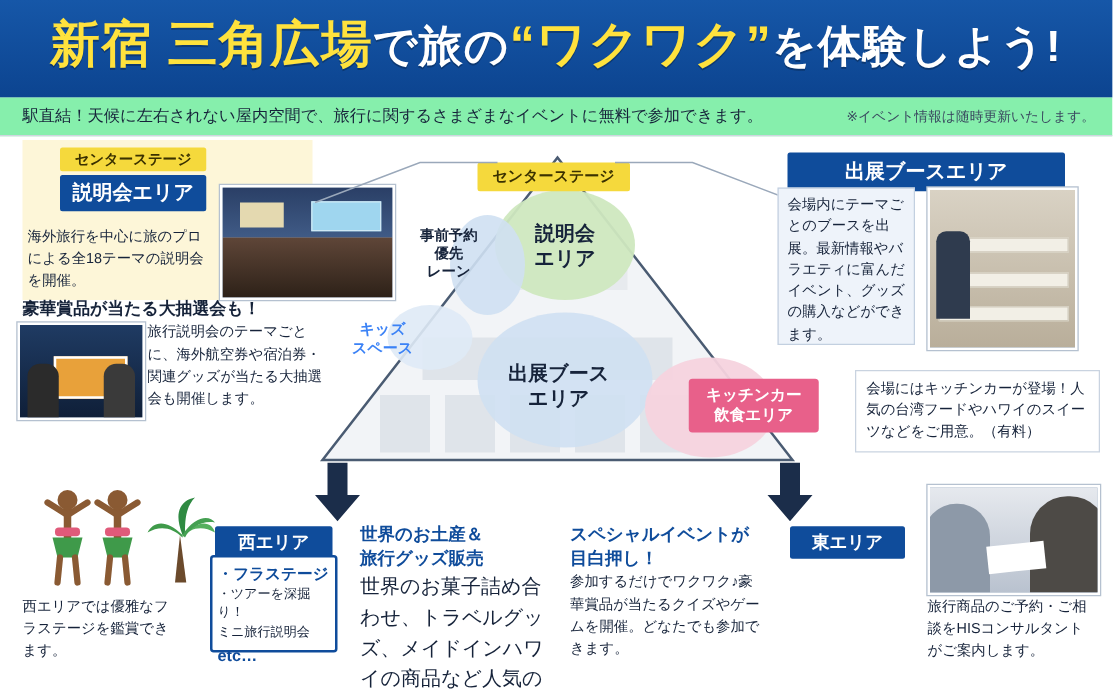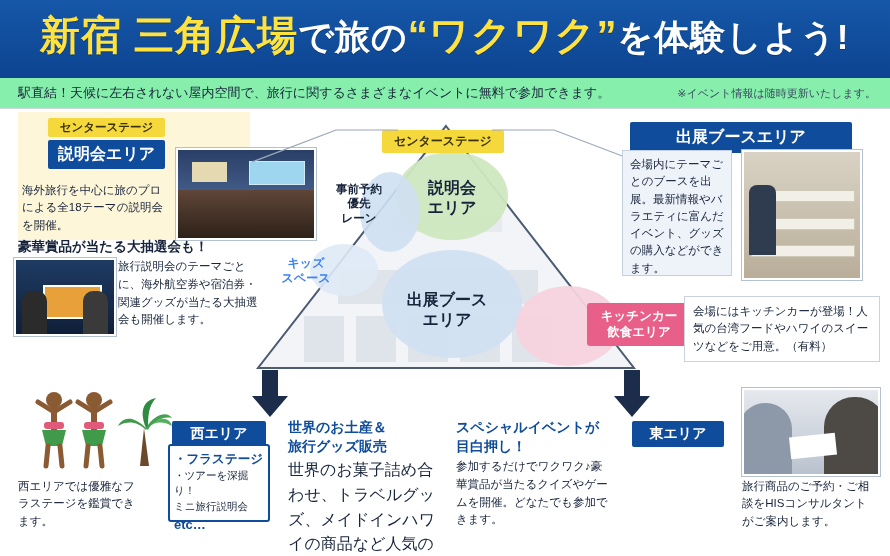--- a/index.html
+++ b/index.html
@@ -104,21 +104,21 @@
 
   .tag-center{
     position:absolute;left:382px;top:130px;
     background:#f5d93c;color:#3a3100;font-weight:bold;font-size:12px;
     padding:3px 12px;border-radius:2px;
   }
 
   .tag-kitchen{
     position:absolute;left:551px;top:303px;width:96px;
     background:#e8608a;color:#fff;font-weight:bold;font-size:12.5px;
-    padding:5px 4px;border-radius:3px;text-align:center;line-height:1.3;margin-left:36px;
+    padding:5px 4px;border-radius:3px;text-align:center;line-height:1.3;
   }
 
   
   .right-tag{
     position:absolute;left:630px;top:122px;width:222px;
     background:#0f4c9b;color:#fff;font-size:16px;font-weight:bold;
     text-align:center;padding:5px 0;border-radius:2px;
   }
   .right-panel{
     left:622px;top:150px;width:108px;height:124px;background:#eef3fa;border:1px solid #c3d0e0;

